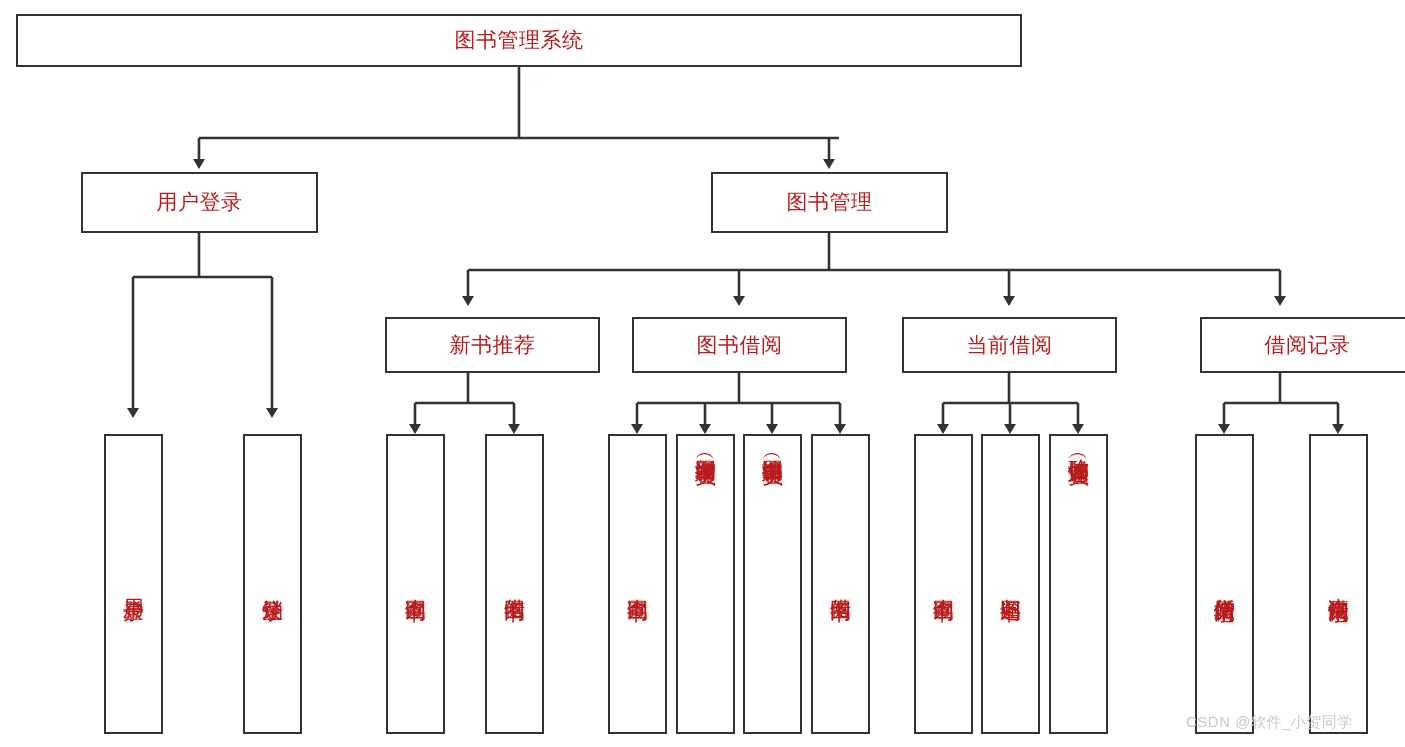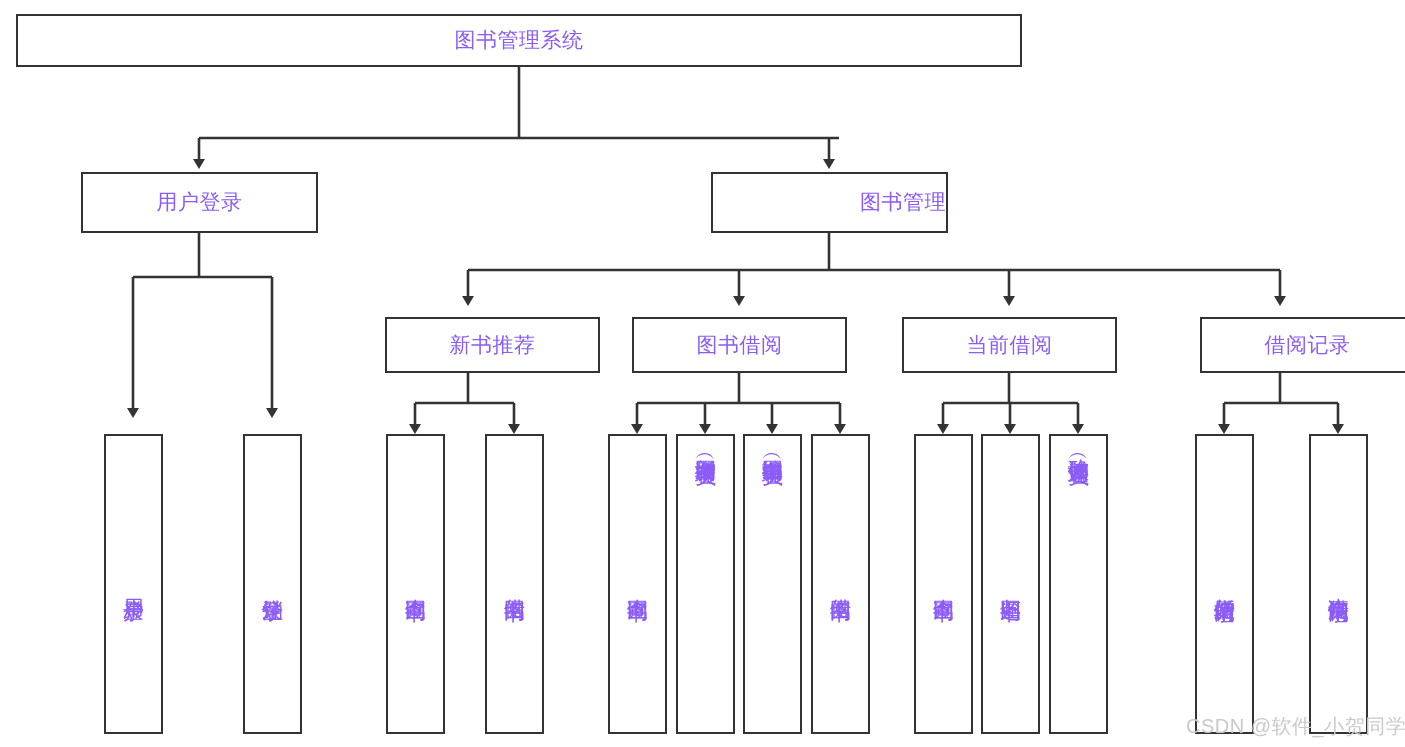--- a/index.html
+++ b/index.html
@@ -27,21 +27,21 @@
     pointer-events: none;
   }
   .node {
     position: absolute;
     box-sizing: border-box;
     background: #ffffff;
     border: 2px solid #333333;
     display: flex;
     align-items: center;
     justify-content: center;
-    color: #8b5cf6;
+    color: #b91c1c;
   }
   .node .label {
     display: block;
     text-align: center;
     line-height: 1.18;
     letter-spacing: 0.5px;
   }
   .node-root .label { font-size: 21px; }
   .node-l2 .label { font-size: 21px; }
   .node-l3 .label { font-size: 21px; }
@@ -63,21 +63,21 @@
     align-items: flex-start;
   }
   .node-leaf.mid-text {
     align-items: center;
     padding-top: 0;
   }
   #watermark {
     position: absolute;
     left: 1186px;
     top: 713px;
-    font-size: 20px;
+    font-size: 15px;
     color: #c9c9c9;
     letter-spacing: 0.5px;
     white-space: nowrap;
     user-select: none;
   }
 </style>
 </head>
 <body>
 
 <div id="diagram-root">
@@ -132,21 +132,21 @@
     </g>
   </svg>
 
   <div class="node node-root" style="left:16px; top:14px; width:1006px; height:53px;">
     <span class="label">图书管理系统</span>
   </div>
 
   <div class="node node-l2" style="left:81px; top:172px; width:237px; height:61px;">
     <span class="label">用户登录</span>
   </div>
-  <div class="node node-l2" style="left:711px; top:172px; width:237px; height:61px;justify-content:flex-end;">
+  <div class="node node-l2" style="left:711px; top:172px; width:237px; height:61px;">
     <span class="label">图书管理</span>
   </div>
 
   <div class="node node-l3" style="left:361px; top:317px; width:215px; height:56px;margin-left:24px;">
     <span class="label">新书推荐</span>
   </div>
   <div class="node node-l3" style="left:632px; top:317px; width:215px; height:56px;">
     <span class="label">图书借阅</span>
   </div>
   <div class="node node-l3" style="left:902px; top:317px; width:215px; height:56px;">

